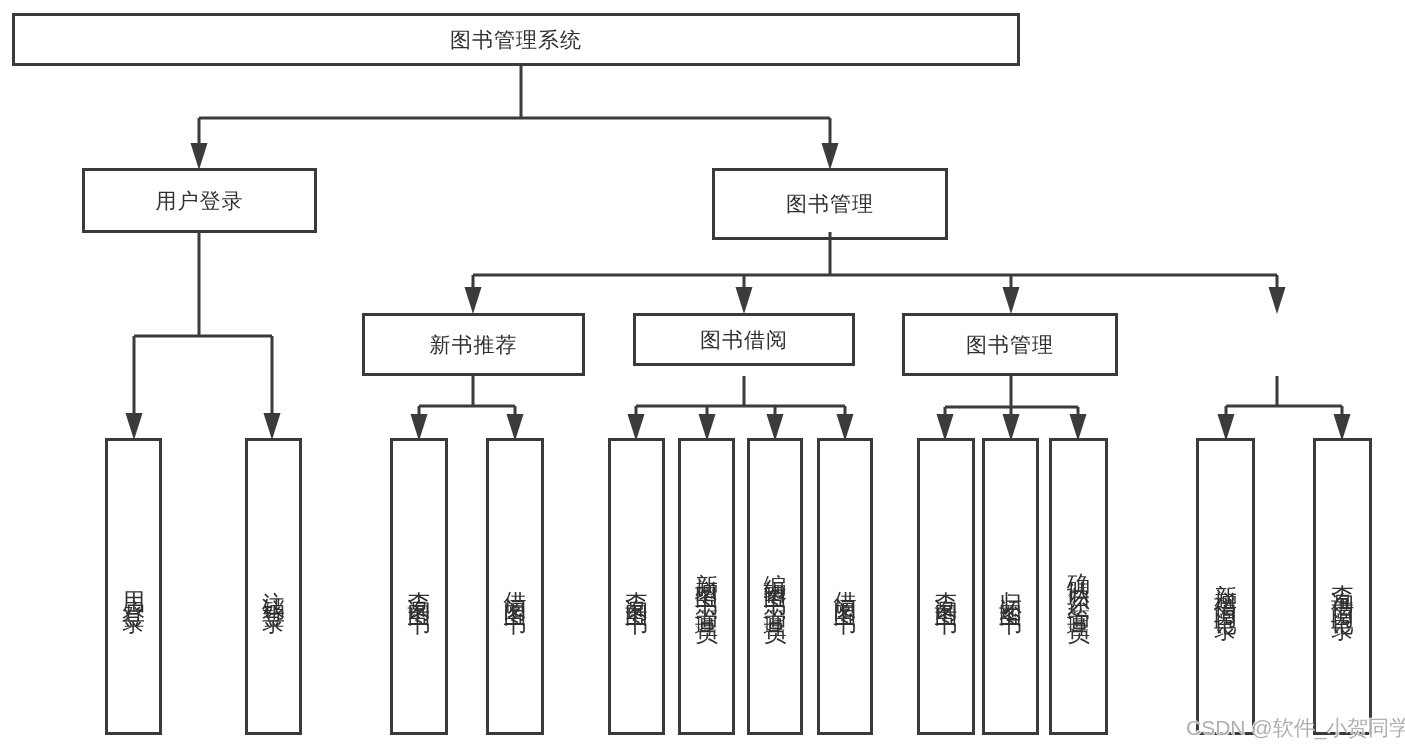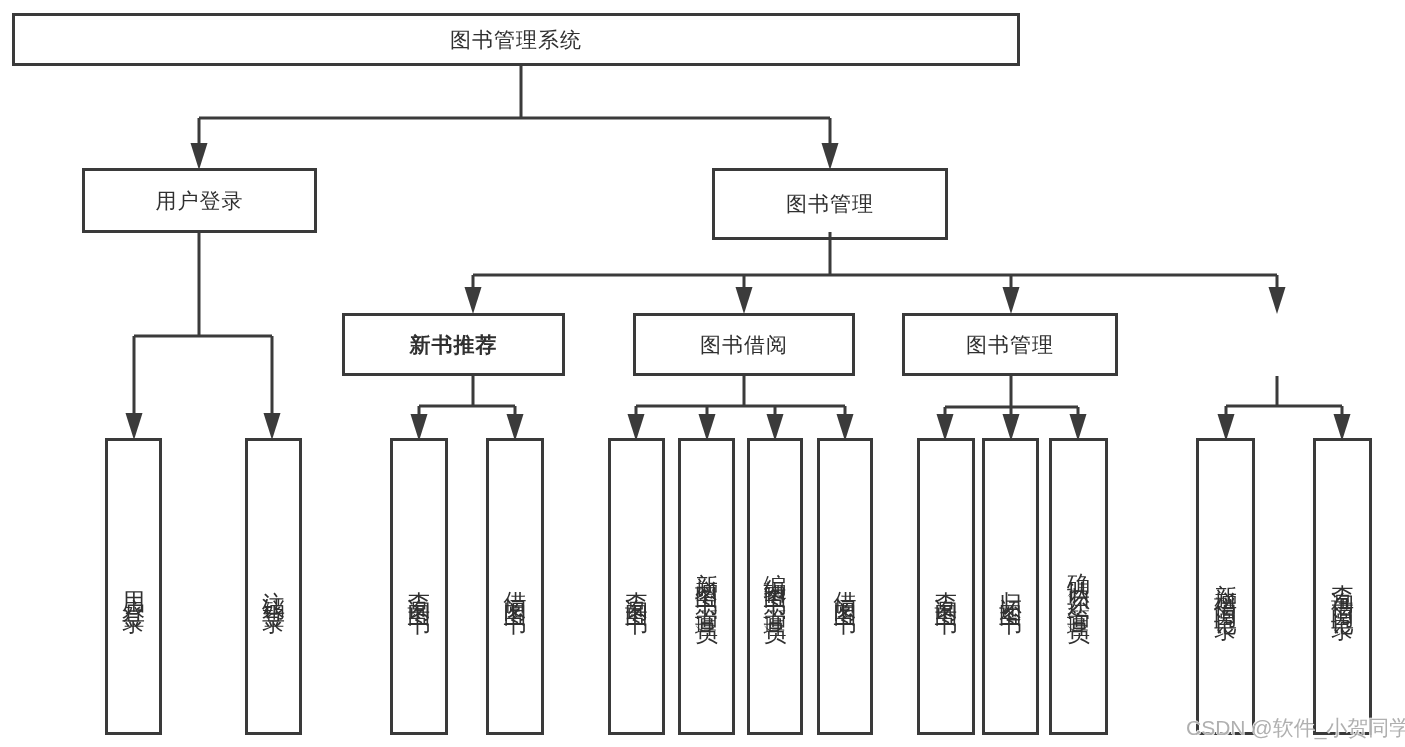--- a/index.html
+++ b/index.html
@@ -101,24 +101,24 @@
     <span class="hlabel root-title">图书管理系统</span>
   </div>
 
   <div class="node" style="left:82px;top:168px;width:235px;height:65px;">
     <span class="hlabel">用户登录</span>
   </div>
   <div class="node" style="left:712px;top:168px;width:236px;height:72px;">
     <span class="hlabel">图书管理</span>
   </div>
 
-  <div class="node" style="left:342px;top:313px;width:223px;height:63px;font-weight:bold;">
+  <div class="node" style="left:362px;top:313px;width:223px;height:63px;">
     <span class="hlabel">新书推荐</span>
   </div>
-  <div class="node" style="left:633px;top:313px;width:222px;height:63px;">
+  <div class="node" style="left:633px;top:313px;width:222px;height:53px;">
     <span class="hlabel">图书借阅</span>
   </div>
   <div class="node" style="left:902px;top:313px;width:216px;height:63px;">
     <span class="hlabel">图书管理</span>
   </div>
 
   <div class="node" style="left:105px;top:438px;width:57px;height:297px;">
     <span class="vlabel">用户登录</span>
   </div>
   <div class="node" style="left:245px;top:438px;width:57px;height:297px;">

